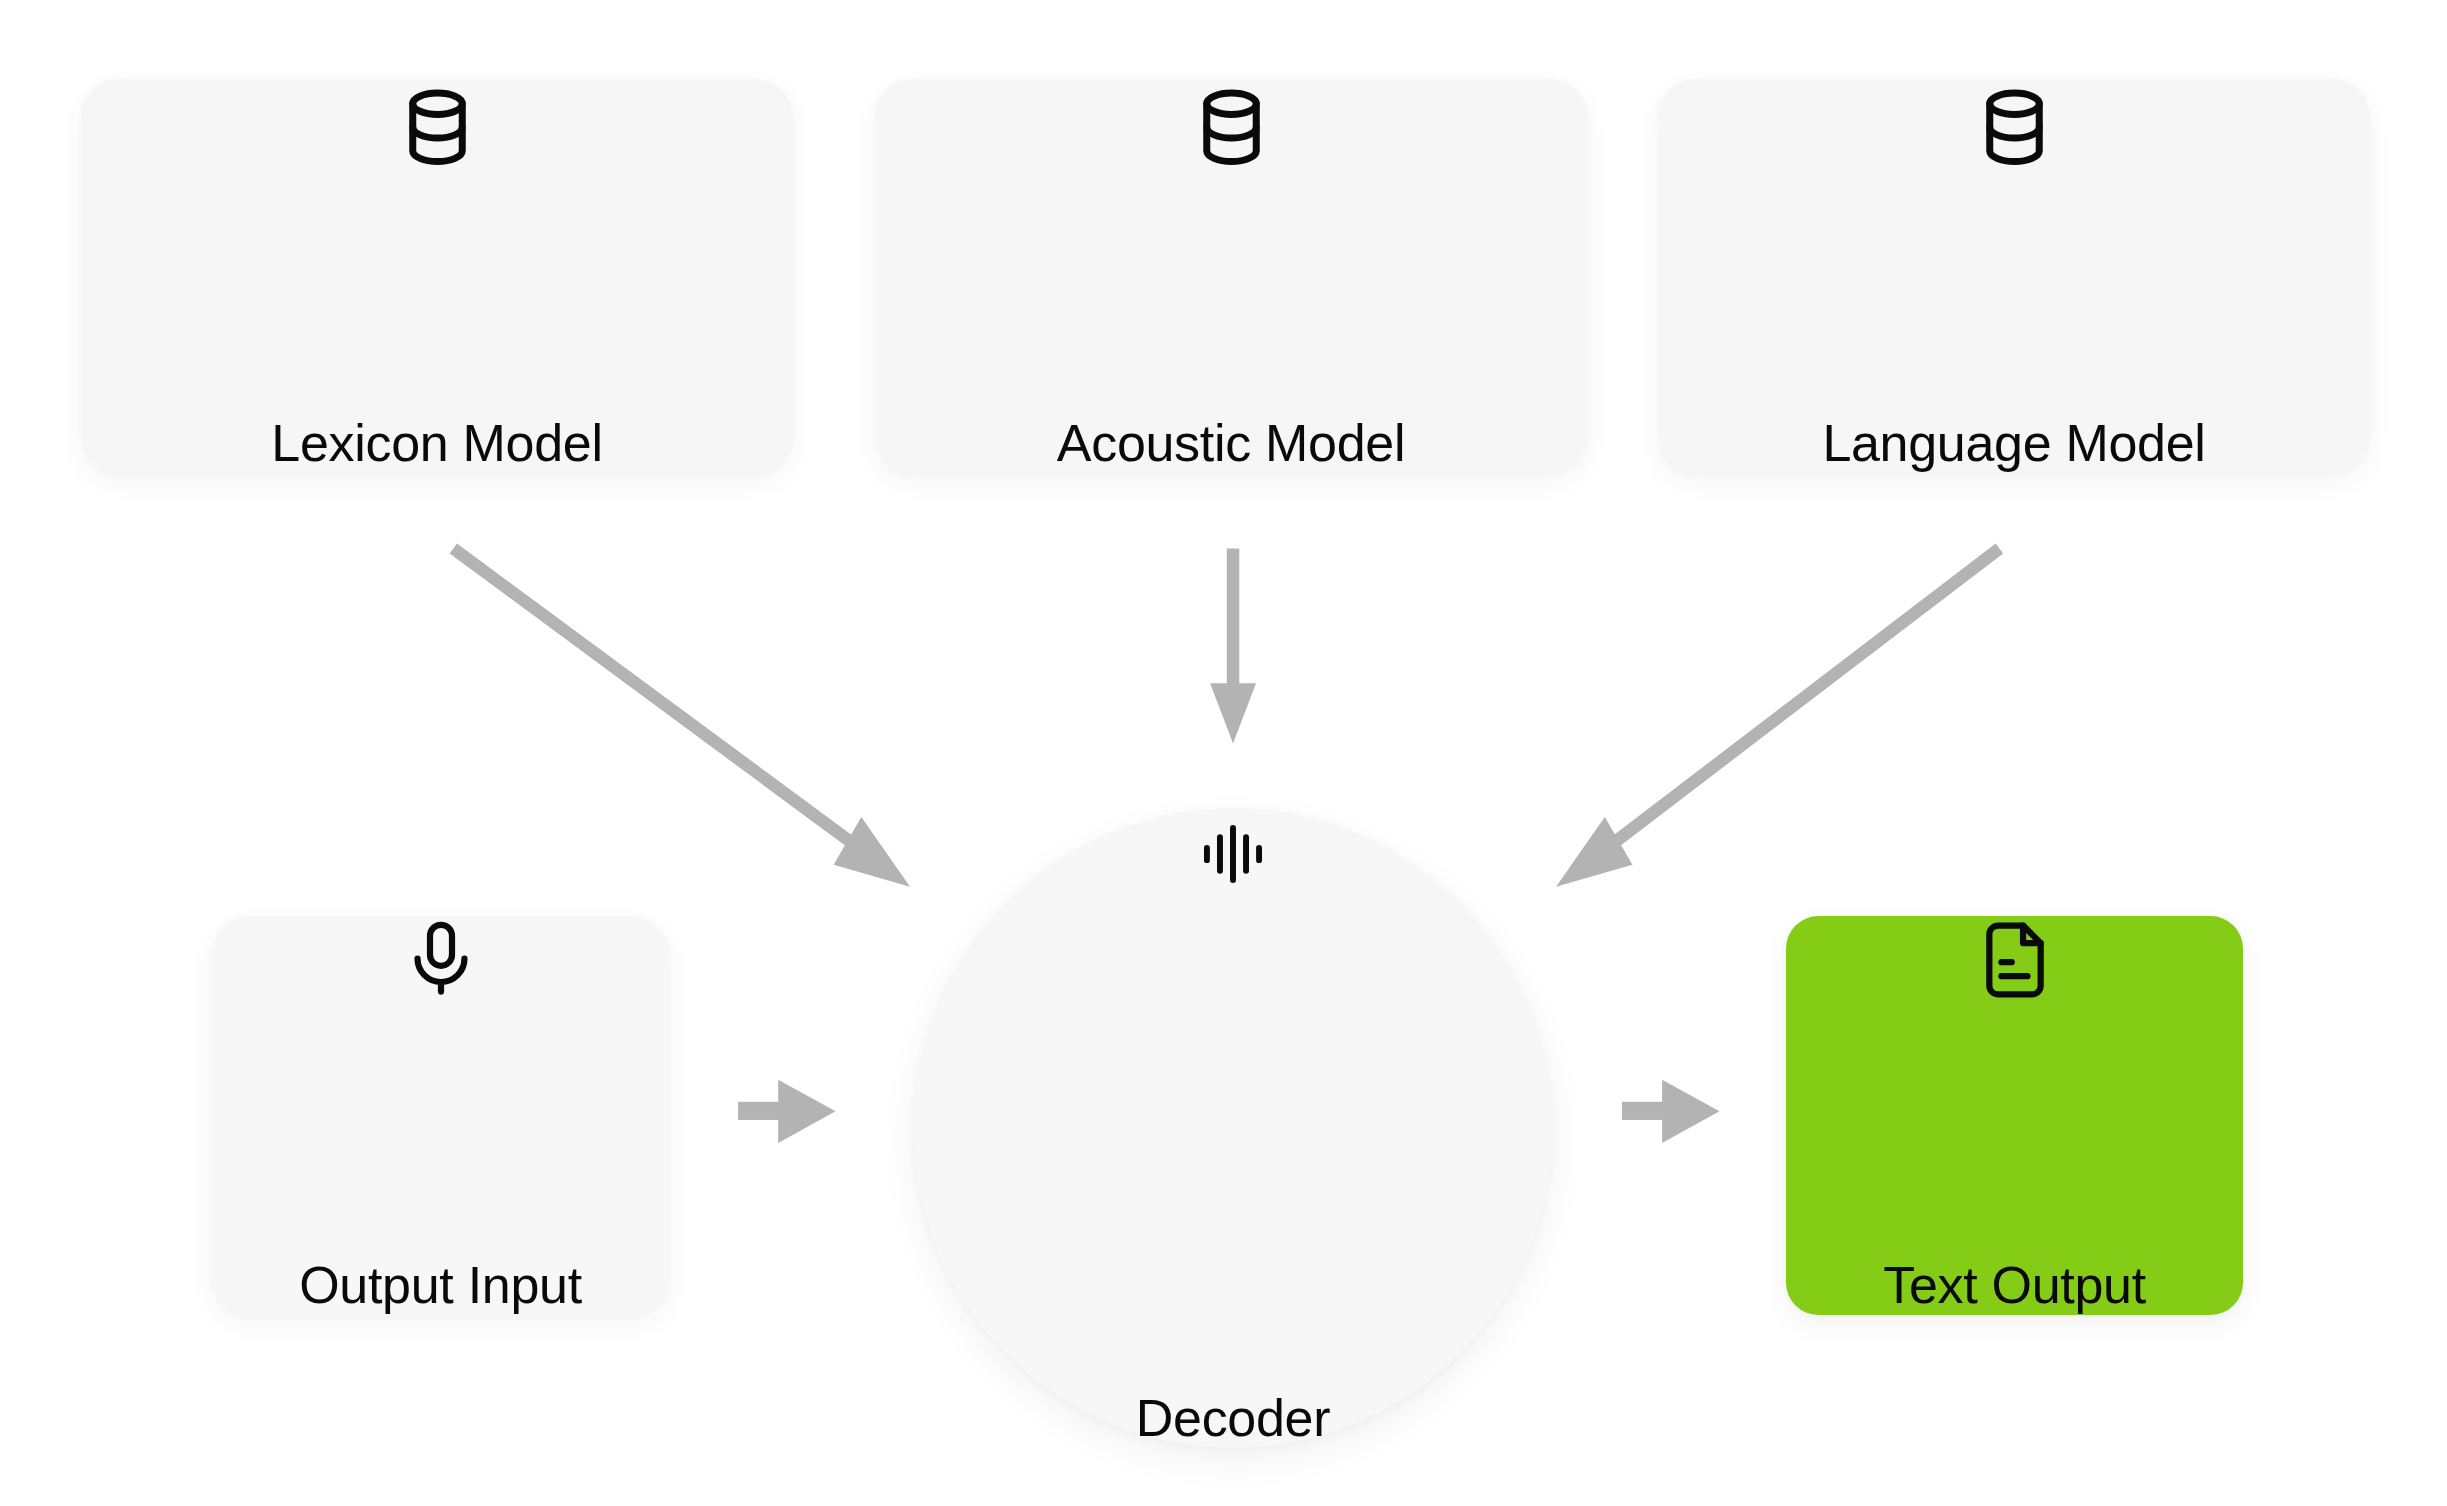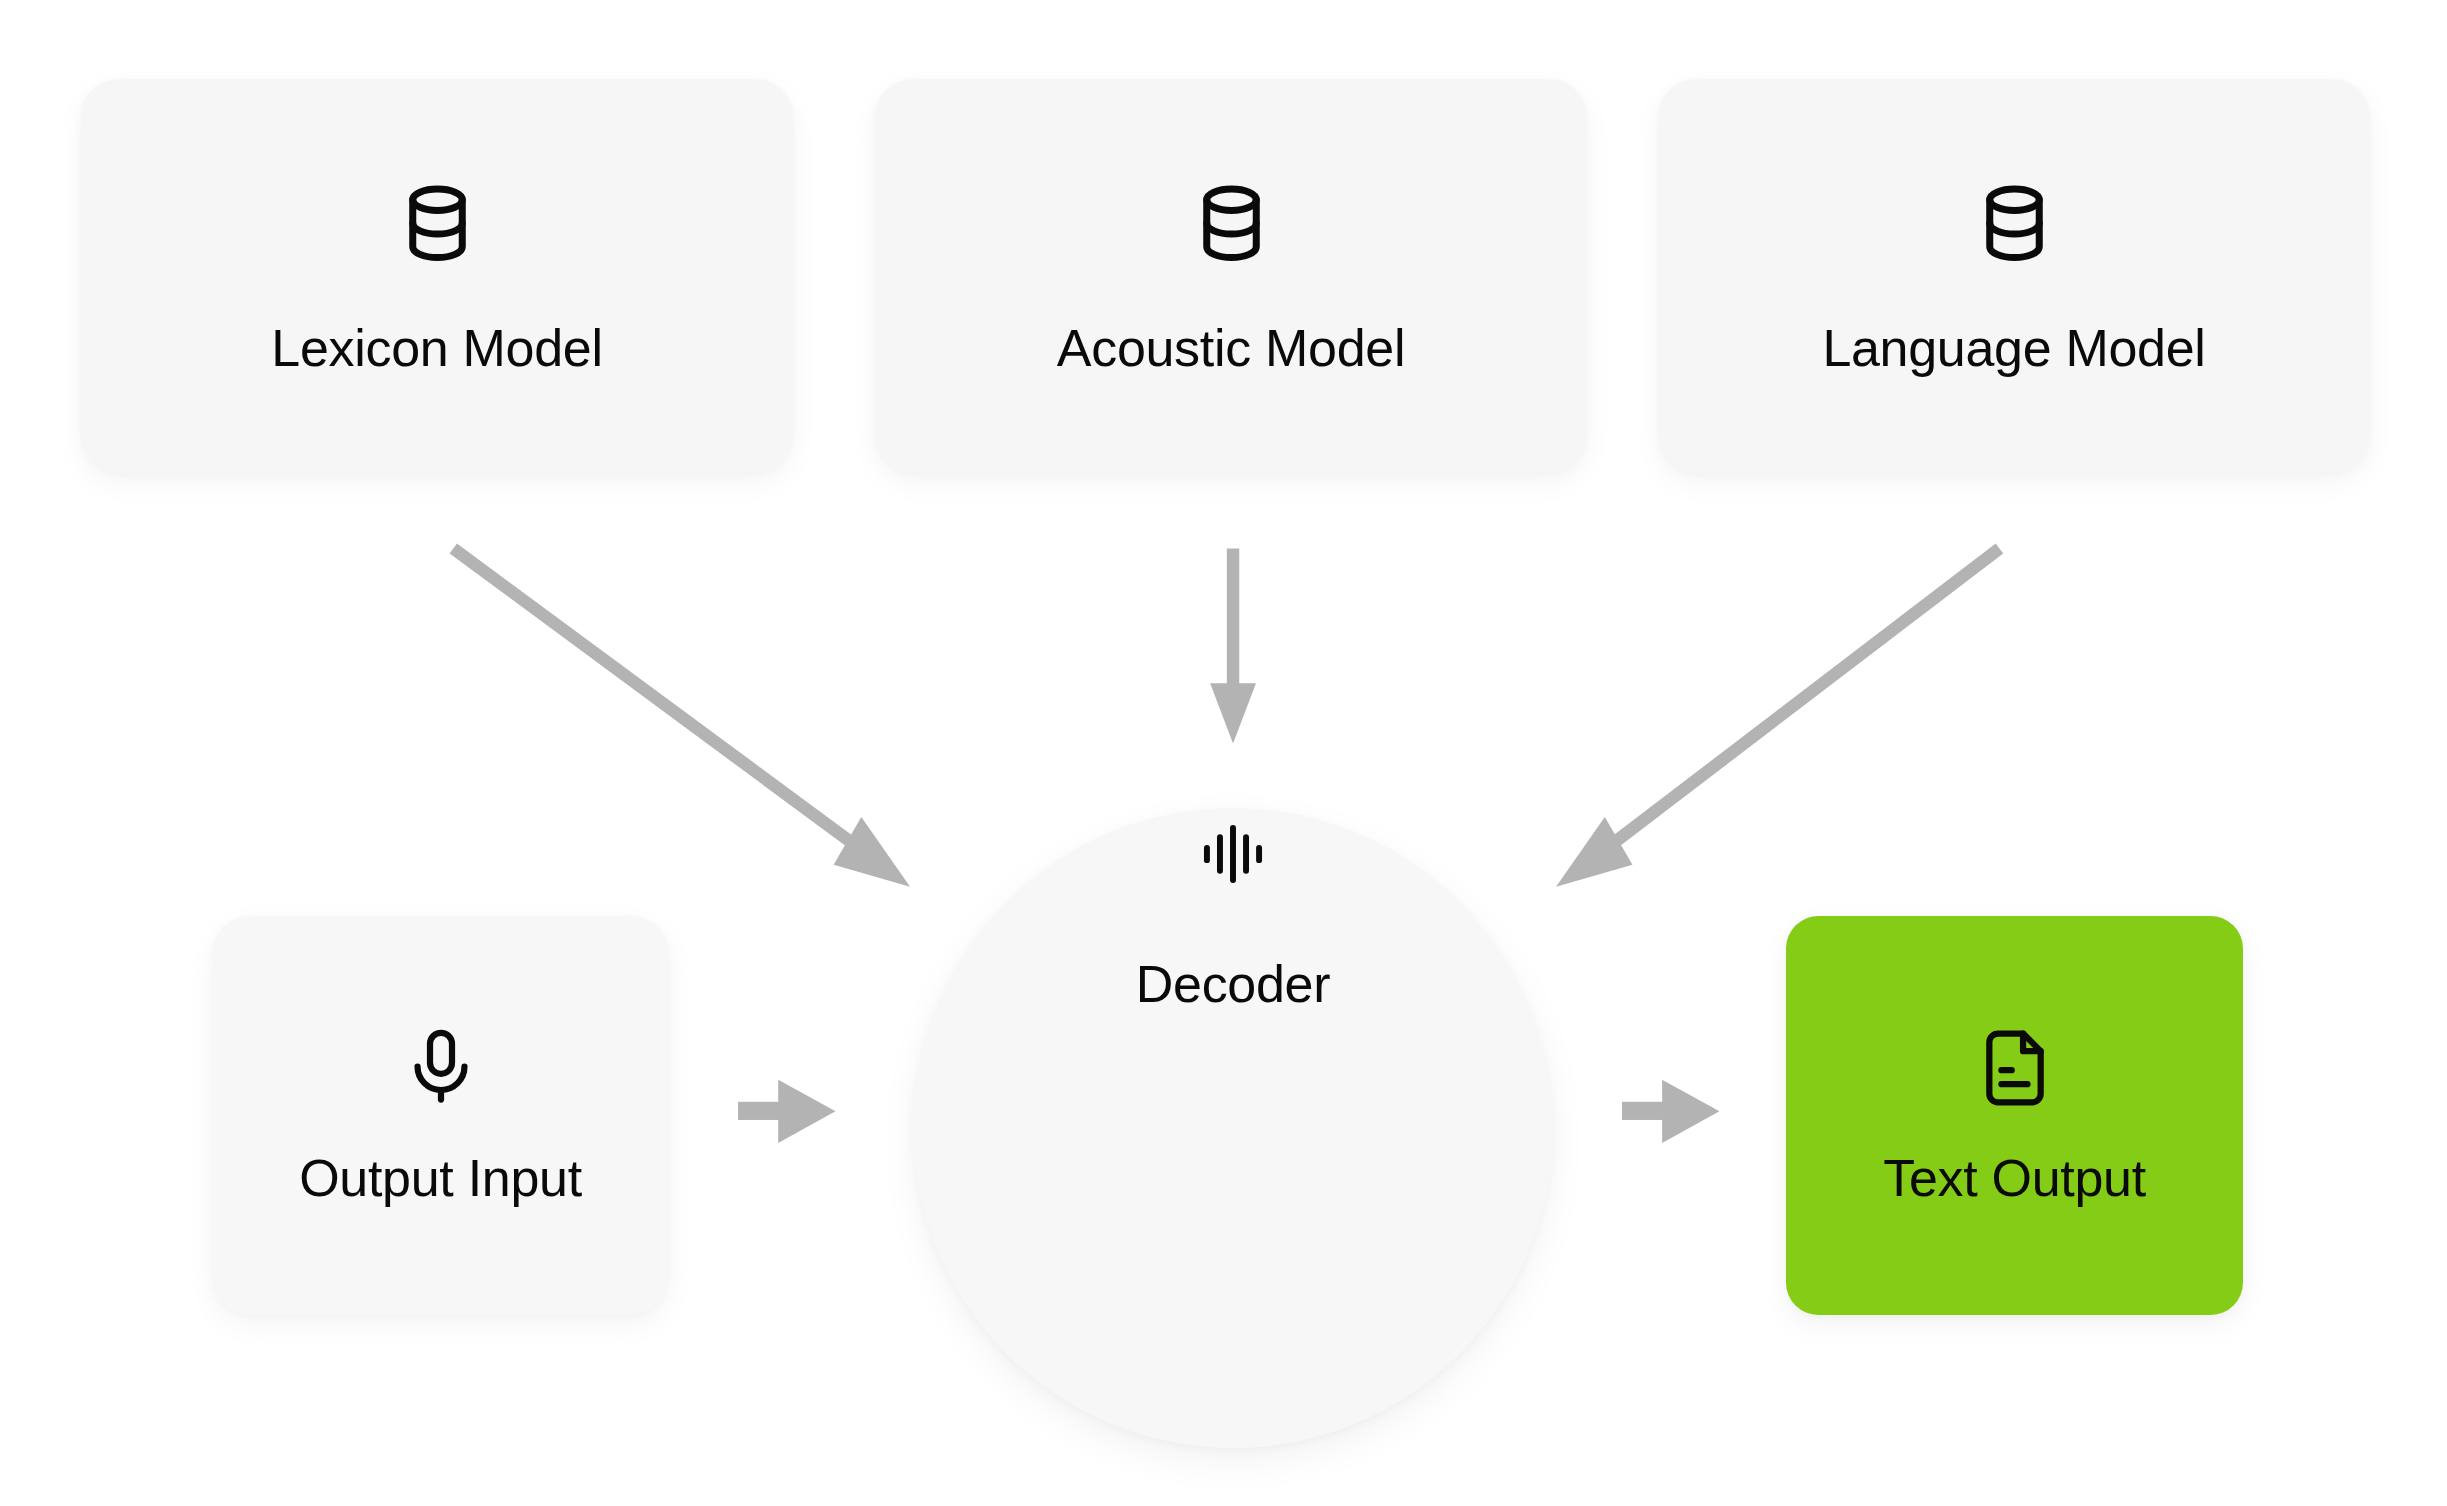--- a/index.html
+++ b/index.html
@@ -23,21 +23,21 @@
   
   .card {
     position: absolute;
     background: #f6f6f6;
     border-radius: 38px;
     box-shadow: 0 9.6px 29px rgba(0,0,0,0.045),
                 0 1.9px 7.6px rgba(0,0,0,0.025);
     display: flex;
     flex-direction: column;
     align-items: center;
-    justify-content: center;
+    justify-content: space-between;
     box-sizing: border-box;
   }
   .card .icon-wrap {
     display: block;
     line-height: 0;
   }
   .card .node-label {
     color: #0a0a0a;
     font-size: 52px;
     font-weight: 400;
@@ -80,21 +80,21 @@
     top: 808px;
     width: 640px;
     height: 640px;
     border-radius: 50%;
     background: #f7f7f7;
     box-shadow: 0 13.4px 38px rgba(0,0,0,0.05),
                 0 2.9px 9.6px rgba(0,0,0,0.03);
     display: flex;
     flex-direction: column;
     align-items: center;
-    justify-content: flex-start;
+    justify-content: space-between;
   }
   #node-decoder .icon-wrap { margin-bottom: 50px; }
   #node-decoder .node-label {
     color: #0a0a0a;
     font-size: 52px;
     font-weight: 400;
     letter-spacing: -0.3px;
   }
 
   

